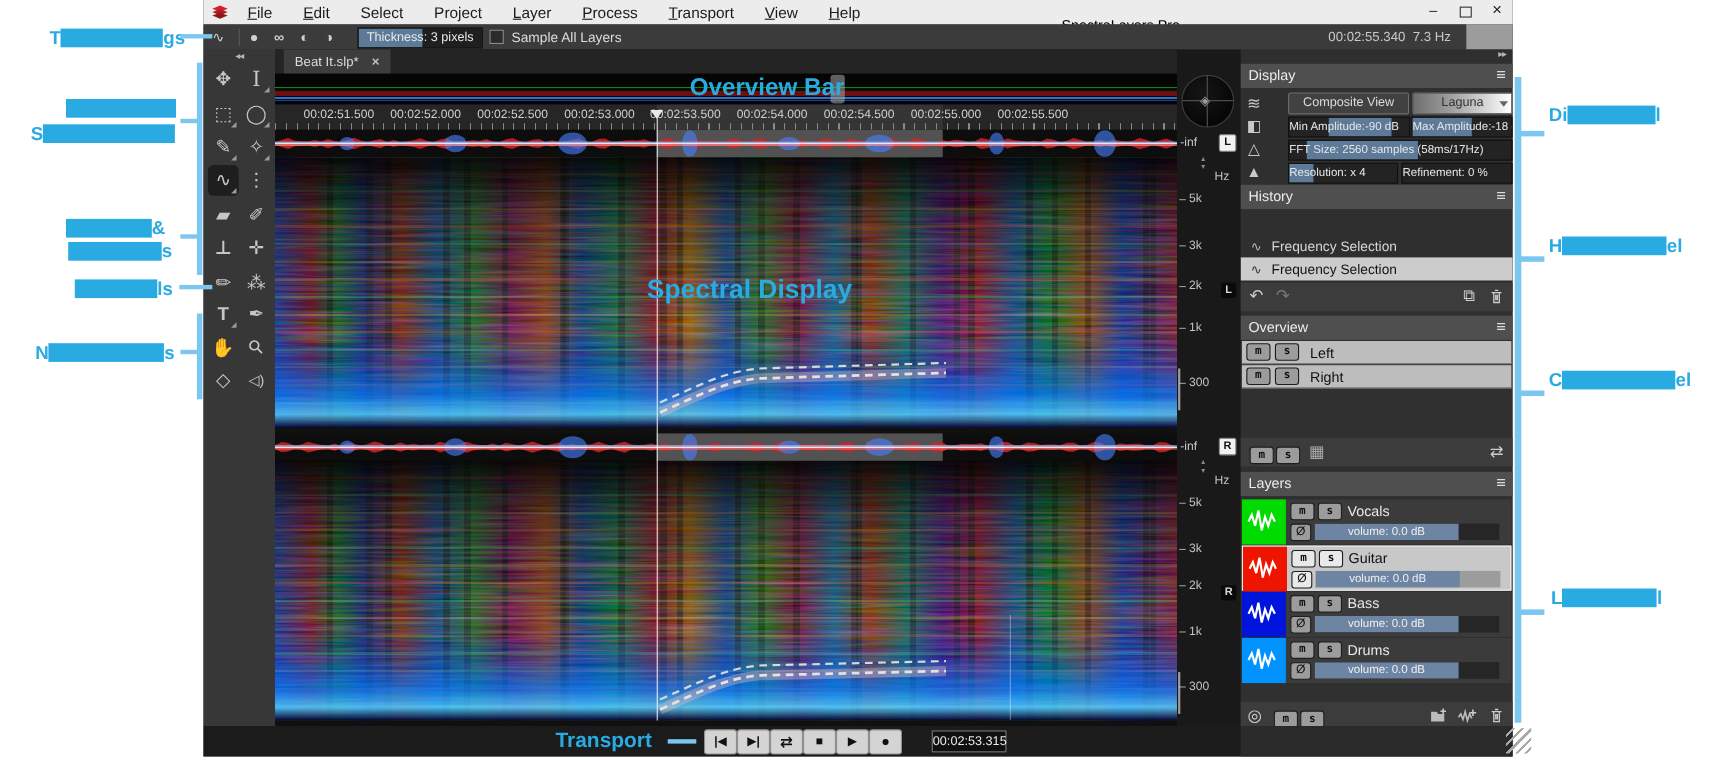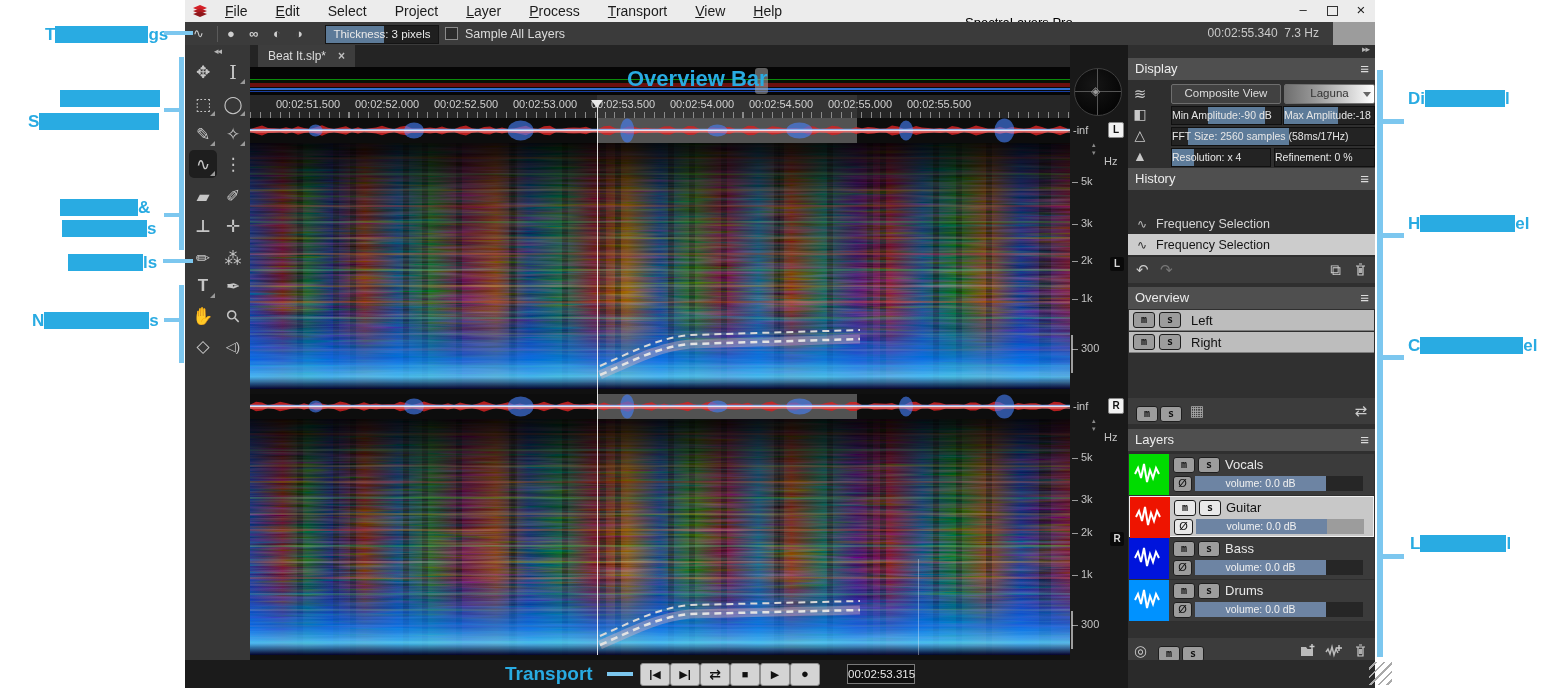--- a/index.html
+++ b/index.html
@@ -601,20 +601,21 @@
       <div class="tpbtn" style="left:515px"><span style="font-size:14px">⇄</span></div>
       <div class="tpbtn" style="left:545px"><span>■</span></div>
       <div class="tpbtn" style="left:575px"><span>▶</span></div>
       <div class="tpbtn" style="left:605px"><span style="font-size:13px">●</span></div>
       <div class="tptime" style="left:662px">00:02:53.315</div>
     </div>
     <div class="panelfoot"></div>
   </div>
 
   <span class="c-label" style="left:627px;top:66px;font-size:22px">Overview Bar</span>
+  <span class="c-label" style="left:588px;top:250px;font-size:24px">Spectral Display</span>
   <span class="c-label" style="left:505px;top:663px;font-size:19px">Transport</span>
   <div class="tickbar" style="left:607px;top:672px;width:26px;height:4px"></div>
 
   <div class="annlabel ann" style="left:45px;top:24px">
     <span>T</span>
       <span class="blk" style="width:93px"></span>
       <span>gs</span>
   </div>
   <div class="tickbar" style="left:164px;top:31px;width:29px;height:4px"></div>
 
@@ -648,21 +649,21 @@
       <span class="blk" style="width:105px"></span>
       <span>s</span>
   </div>
   <div class="tickbar" style="left:164px;top:318px;width:16px;height:4px"></div>
 
   <div class="leftbar" style="top:57px;height:193px"></div>
   <div class="leftbar" style="top:285px;height:78px"></div>
 
   <div class="ann-right-col"></div>
   <div class="tickbar" style="left:1382px;top:119px;width:22px;height:5px"></div>
-  <div class="annlabel ann" style="left:1408px;top:88px">
+  <div class="annlabel ann" style="left:1408px;top:94px">
     <span>Di</span>
       <span class="blk" style="width:80px"></span>
       <span>l</span>
   </div>
   <div class="tickbar" style="left:1382px;top:233px;width:22px;height:5px"></div>
   <div class="annlabel ann" style="left:1408px;top:213px">
     <span>H</span>
       <span class="blk" style="width:95px"></span>
       <span>el</span>
   </div>

